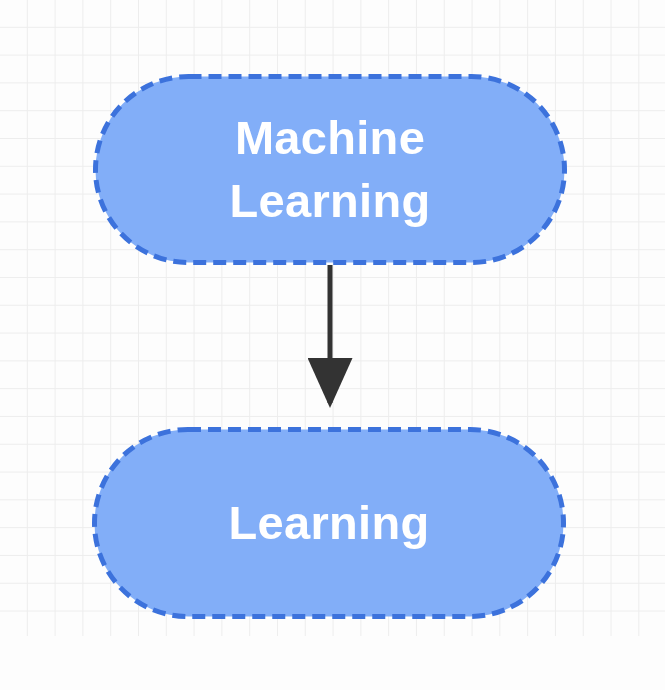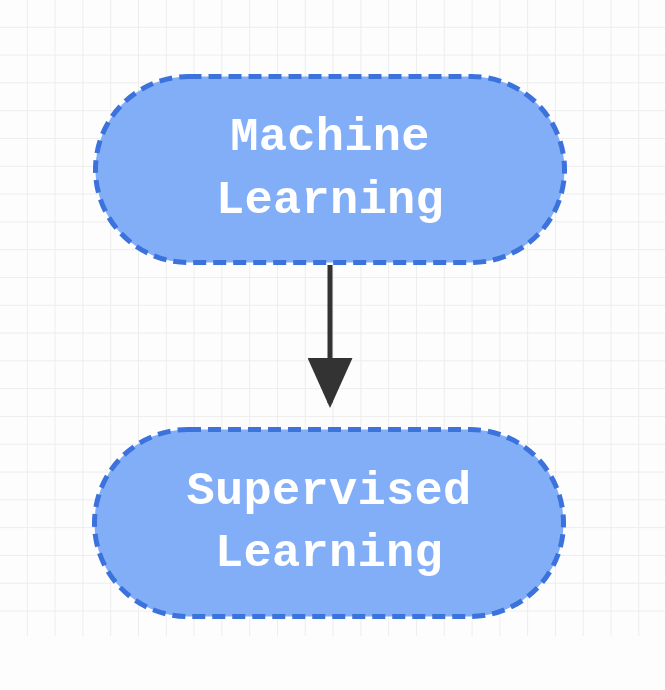--- a/index.html
+++ b/index.html
@@ -17,21 +17,20 @@
   #canvas {
     position: relative;
     width: 665px;
     height: 636px;
     background-color: #fdfdfd;
     background-image:
       linear-gradient(to right, #ededed 1px, transparent 1px),
       linear-gradient(to bottom, #ededed 1px, transparent 1px);
     background-size: 27.8px 27.8px;
     background-position: -1px -1px;
-    font-family: Liberation Mono, monospace;
   }
 
   #diagram-svg {
     position: absolute;
     left: 0;
     top: 0;
     width: 665px;
     height: 690px;
   }
 
@@ -89,17 +88,16 @@
       <rect x="94.5" y="429.5" width="469" height="187" rx="93.5" ry="93.5" fill="#82aef8" stroke="#3c72dc" stroke-width="5" stroke-dasharray="13,7"></rect>
     </g>
   </svg>
 
   <div id="node-ml-label" class="node-label">
     <span>Machine</span>
     <span>Learning</span>
   </div>
 
   <div id="node-sl-label" class="node-label">
-    <span>Supervised</span>
     <span>Learning</span>
   </div>
 
 </div>
 
 </body></html>

